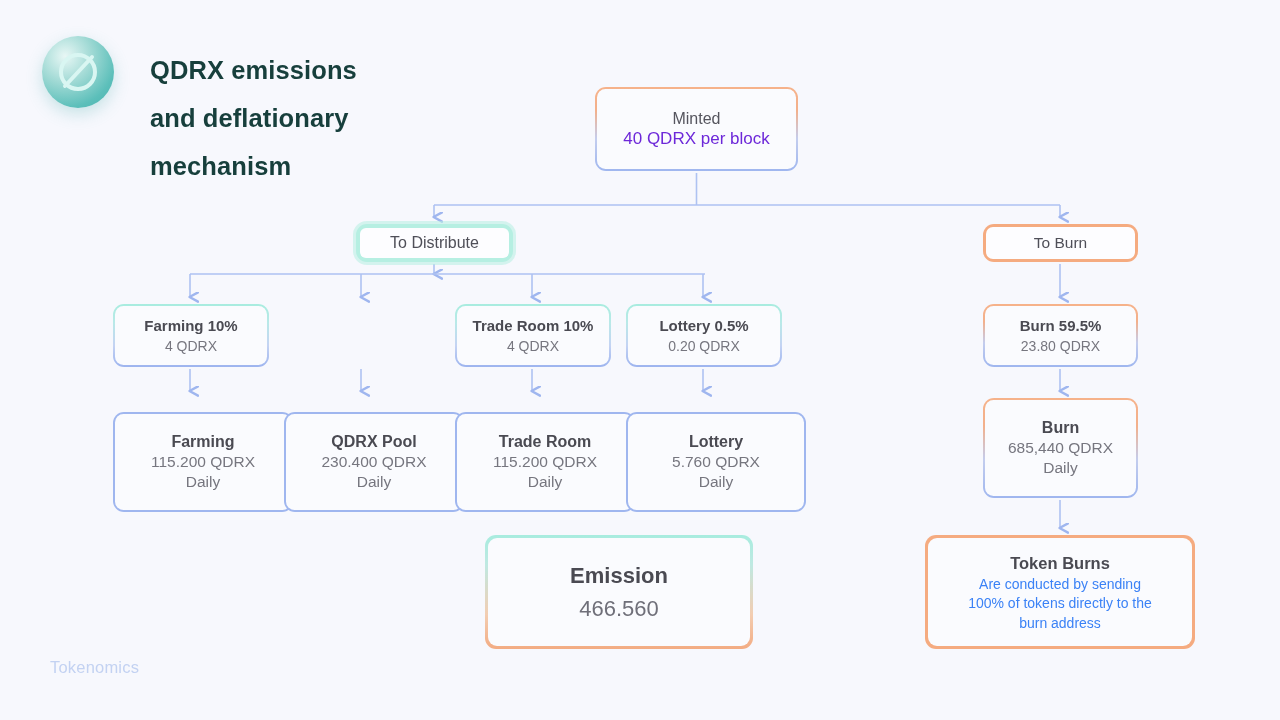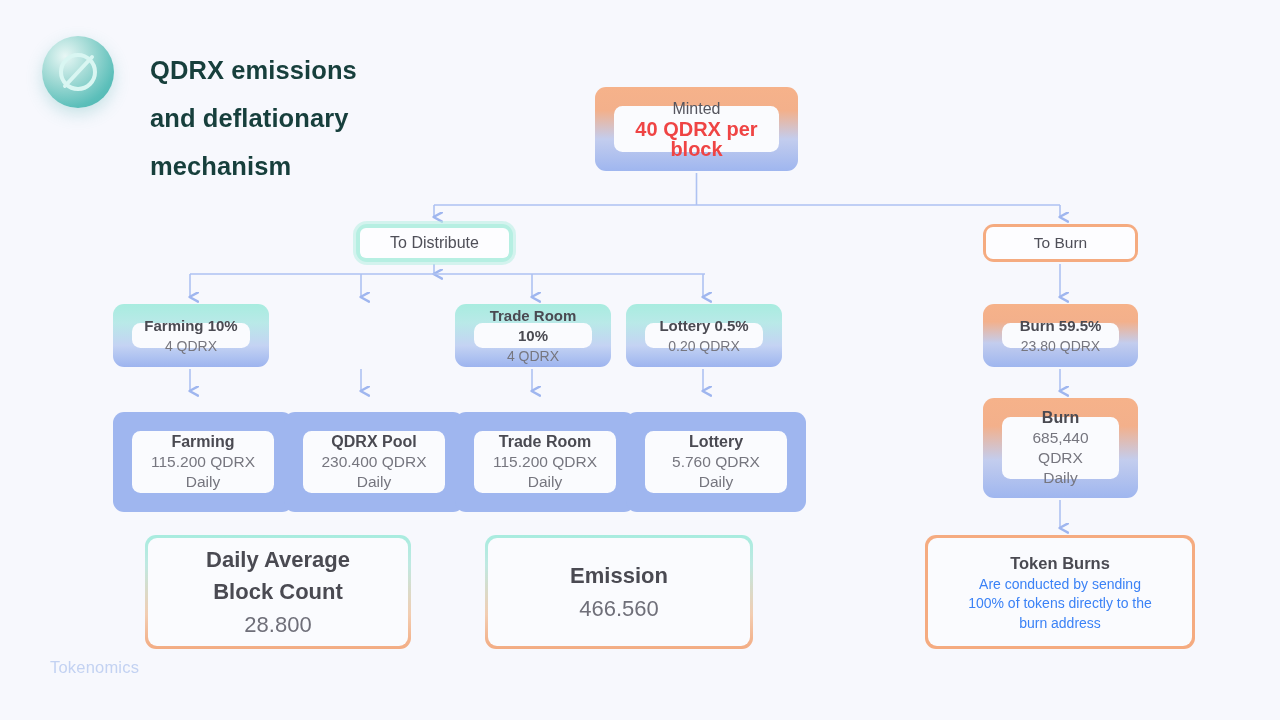--- a/index.html
+++ b/index.html
@@ -28,21 +28,21 @@
 
   #footer {
     position: absolute; left: 50px; top: 658px;
     font-size: 16.5px; color: #c3d2f2; letter-spacing: .2px;
   }
 
   
   .node {
     position: absolute;
     border-radius: 11px;
-    padding: 19px;                 
+    padding: 2px;                 
     display: flex;
   }
   .node > .inner {
     flex: 1 1 auto;
     background: #fafbfe;
     border-radius: 8.5px;
     display: flex; flex-direction: column;
     align-items: center; justify-content: center;
     text-align: center;
     padding: 4px 6px;
@@ -54,21 +54,21 @@
   .fr-orange-blue { background: linear-gradient(180deg,#f6b28a 0%, #f3b08b 28%, #c3cdee 62%, #9fb6ef 100%); }
   .fr-teal-blue   { background: linear-gradient(180deg,#a8ecdf 0%, #b9e9e8 30%, #c4d3f3 66%, #9db4ef 100%); }
   .fr-blue        { background: #9fb6ef; }
   .fr-orange      { background: #f5ab80; }
   .fr-teal-orange { background: linear-gradient(180deg,#a8ecdf 0%, #bfe9e2 26%, #f3cdb1 70%, #f3ac83 100%); }
   .glow-teal      { background: #b6efe2; box-shadow: 0 0 0 3px rgba(182,239,226,.55); }
 
   
   #n-minted { left: 595px; top: 87px; width: 203px; height: 84px; }
   #n-minted .t1 { font-size: 16px; font-weight: 400; color: #55555e; }
-  #n-minted .t2 { font-size: 20px; color: #ef4444; font-weight: bold; }
+  #n-minted .t2 { font-size: 17px; color: #6d28d9; }
 
   #n-distribute { left: 356px; top: 224px; width: 157px; height: 38px; padding: 4px; }
   #n-distribute .inner { background:#fdfdff; border-radius: 6px; }
   #n-distribute .t1 { font-size: 16px; font-weight: 400; color: #4f4f58; }
 
   #n-burn-head { left: 983px; top: 224px; width: 155px; height: 38px; padding: 3px; }
   #n-burn-head .inner { background:#fdfdff; border-radius: 7px; }
   #n-burn-head .t1 { font-size: 15.5px; font-weight: 400; color: #4f4f58; }
 
   .pct { top: 304px; width: 156px; height: 63px; }
@@ -215,27 +215,20 @@
     </div>
   </div>
   <div class="node fr-orange-blue daily" id="d-burn">
     <div class="inner">
       <div class="t1">Burn</div>
       <div class="t2">685,440 QDRX</div>
       <div class="t2">Daily</div>
     </div>
   </div>
 
-  <div class="node fr-teal-orange summary" id="s0">
-    <div class="inner">
-      <div class="big">Daily Average</div>
-      <div class="big">Block Count</div>
-      <div class="num">28.800</div>
-    </div>
-  </div>
   <div class="node fr-teal-orange summary" id="s1">
     <div class="inner">
       <div class="big">Emission</div>
       <div class="num">466.560</div>
     </div>
   </div>
   <div class="node fr-orange summary" id="s-burn">
     <div class="inner">
       <div class="big">Token Burns</div>
       <div class="sub">Are conducted by sending</div>

